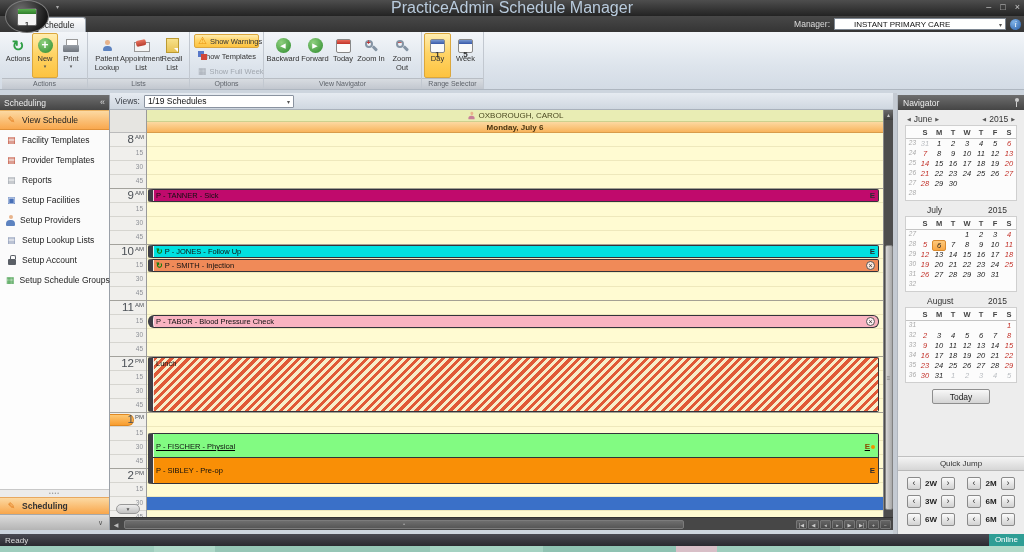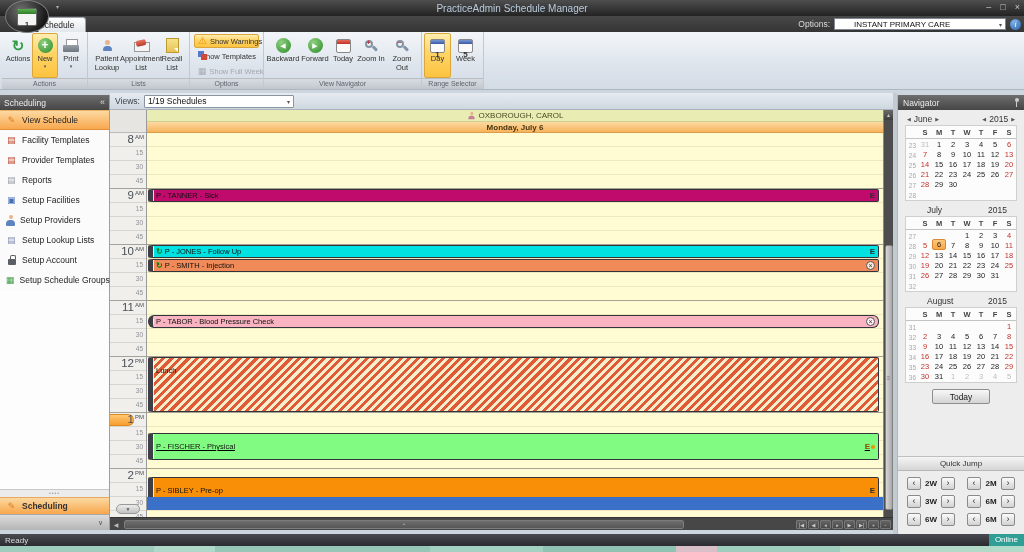--- a/index.html
+++ b/index.html
@@ -1,21 +1,21 @@
 <!DOCTYPE html>
 <html><head>
 <meta charset="utf-8">
 <style>
   html,body{margin:0;padding:0;}
   body{width:1024px;height:552px;font-family:"Liberation Sans",sans-serif;background:#cdd5de;position:relative;overflow:hidden;}
   #app{position:absolute;inset:0;}
 
   
   .titlebar{position:absolute;left:0;top:0;width:1024px;height:16px;background:linear-gradient(#4e4e4e,#232323);display:flex;align-items:center;justify-content:center;}
-  .t-title{font-size:10px;color:#b9cbdd;}
+  .t-title{font-size:16px;color:#b9cbdd;}
   .win-btns{position:absolute;right:4px;top:1px;display:flex;gap:9px;}
   .win-btns span{font-size:9px;color:#c9c9c9;line-height:13px;cursor:default;}
   .app-orb{position:absolute;left:5px;top:0;width:42px;height:31px;border-radius:50%;background:radial-gradient(circle at 35% 30%,#6e6e6e,#181818 75%);border:1px solid #7c7c7c;z-index:5;display:flex;align-items:center;justify-content:center;}
   .orb-cal{width:18px;height:16px;background:#f4f4f4;border:1px solid #666;border-radius:2px;position:relative;text-align:center;}
   .orb-cal i{position:absolute;left:0;top:0;right:0;height:5px;background:linear-gradient(#59b04e,#2f7d2a);border-radius:1px 1px 0 0;}
   .orb-cal b{position:relative;top:4px;font-size:8px;color:#333;}
   .qat-arrow{position:absolute;left:56px;top:3px;font-size:6px;color:#aaa;z-index:5;}
 
   
   .tabrow{position:absolute;left:0;top:16px;width:1024px;height:16px;background:linear-gradient(#484848,#353535);}
@@ -115,21 +115,21 @@
   .g-row{height:14px;box-sizing:border-box;border-bottom:1px solid #eee8bc;}
   .g-row.he{border-bottom-color:#a5a193;}
   .apt{position:absolute;left:1px;right:4px;box-sizing:border-box;border:1px solid #33333a;border-left:5px solid #3e3e46;border-radius:2px;display:flex;align-items:center;gap:2px;padding:0 3px;box-shadow:inset 1px 0 0 rgba(255,255,255,.8);overflow:hidden;}
   .apt .alabel{font-size:7.5px;color:#101010;white-space:nowrap;overflow:hidden;flex:1;}
   .apt .recur{font-size:8px;font-weight:bold;color:#0b7d0b;line-height:9px;flex:none;}
   .apt .eico{font-size:8px;font-weight:bold;color:#2c2c31;flex:none;}
   .apt .eico.badge{color:#8a4c00;}
   .apt .eico.badge::after{content:"";display:inline-block;width:4px;height:4px;border-radius:50%;background:#f09000;margin-left:1px;}
   .apt .xico{width:9px;height:9px;border:1px solid #555;border-radius:50%;background:rgba(255,255,255,.8);font-size:7px;line-height:7px;text-align:center;color:#333;box-sizing:border-box;flex:none;}
   .apt.stripes{align-items:flex-start;}
-  .apt.stripes .alabel{margin-top:8px;}
+  .apt.stripes .alabel{margin-top:1px;}
   .apt.fullw{left:0;right:0;border:none;border-radius:0;box-shadow:none;padding:0;}
   .vscroll{position:absolute;left:773px;top:0;width:10px;height:407px;background:#4d4d4d;border-left:1px solid #888;box-sizing:border-box;}
   .vs-up{height:10px;font-size:5px;color:#ccc;text-align:center;line-height:10px;background:linear-gradient(#6a6a6a,#3e3e3e);}
   .vs-thumb{position:absolute;left:0.5px;right:0.5px;top:135px;height:265px;background:linear-gradient(90deg,#d6d6d6,#a8a8a8);border:1px solid #828282;border-radius:2px;box-sizing:border-box;display:flex;align-items:center;justify-content:center;}
   .vs-grip{font-size:6px;color:#777;line-height:6px;}
   .hscroll{position:absolute;left:0;top:407px;width:783px;height:13px;background:#474747;border-top:1px solid #333;display:flex;align-items:center;box-sizing:border-box;}
   .hs-left{width:12px;font-size:6px;color:#bbb;text-align:center;flex:none;}
   .hs-thumb{flex:none;width:560px;height:9px;margin-left:2px;background:linear-gradient(#6e6e6e,#565656);border:1px solid #7c7c7c;border-radius:2px;display:flex;align-items:center;justify-content:center;box-sizing:border-box;}
   .hs-thumb span{font-size:6px;color:#aaa;line-height:6px;}
   .hs-nav{margin-left:auto;display:flex;gap:1px;padding-right:2px;}
@@ -147,21 +147,21 @@
   .cal-title{display:flex;align-items:center;justify-content:space-between;height:12px;padding:0 2px;}
   .ct-grp{display:flex;align-items:center;gap:3px;}
   .ct-grp.noarr-m{margin-left:20px;}
   .ct-grp.noarr-y{margin-right:8px;}
   .mname,.myear{font-size:8.5px;color:#333;}
   .cal-arrow{font-size:5px;color:#555;line-height:10px;}
   .cal-days{background:#fcfcfc;border:1px solid #cfcfcf;padding:1px 0;}
   .cal-head{display:flex;height:11px;border-bottom:1px solid #c4c4c4;align-items:center;}
   .dh{width:14px;text-align:center;font-size:7.5px;font-weight:bold;color:#444;}
   .wknum{width:12px;text-align:right;padding-right:2px;font-size:6.5px;color:#a8a8a8;box-sizing:border-box;}
-  .cal-week{display:flex;height:10px;align-items:flex-end;}
+  .cal-week{display:flex;height:10px;align-items:flex-start;font-style:italic;}
   .d{width:14px;text-align:center;font-size:7.5px;color:#222;box-sizing:border-box;}
   .d.red{color:#c23028;}
   .d.mut{color:#b9bdc1;}
   .d.sel{background:linear-gradient(#fdc97c,#f9a743);border:1px solid #d98a2e;border-radius:2px;color:#222;}
   .today-btn{width:58px;height:15px;margin:4px auto 0;background:linear-gradient(#f8f8f8,#d4d4d4);border:1px solid #8e8e8e;border-radius:2px;font-size:8.5px;color:#222;text-align:center;line-height:14px;box-sizing:border-box;}
   .qj{margin-top:auto;}
   .qj-header{height:13px;background:linear-gradient(#f4f4f4,#d6d6d6);border-top:1px solid #c0c0c0;border-bottom:1px solid #b8b8b8;font-size:8px;color:#333;text-align:center;line-height:13px;}
   .qj-grid{display:grid;grid-template-columns:1fr 1fr;gap:5px 12px;padding:6px 9px 8px;}
   .qj-item{display:flex;align-items:center;justify-content:space-between;}
   .qj-btn{width:14px;height:13px;border:1px solid #8a8a8a;border-radius:2px;background:linear-gradient(#fbfbfb,#d2d2d2);font-size:9px;line-height:11px;text-align:center;color:#333;box-sizing:border-box;}
@@ -187,21 +187,21 @@
     </div>
   </div>
   <div class="app-orb">
     <span class="orb-cal"><i></i><b>1</b></span>
   </div>
   <span class="qat-arrow">▾</span>
 
   <div class="tabrow">
     <div class="tab">Schedule</div>
     <div class="account">
-      <span class="acc-label">Options:</span>
+      <span class="acc-label">Manager:</span>
       <div class="acc-select">
         <span class="acc-val">INSTANT PRIMARY CARE</span>
         <span class="dd">▾</span>
       </div>
       <span class="info-ico">i</span>
     </div>
   </div>
 
   <div class="ribbon">
     <div class="rgroup" style="width:86px">
@@ -546,21 +546,21 @@
           <span class="alabel">P - TABOR - Blood Pressure Check</span>
           <span class="xico">×</span>
         </div>
         <div class="apt stripes" style="top: 224px; height: 55px; background-image: repeating-linear-gradient(135deg, rgb(224, 90, 56) 0px, rgb(224, 90, 56) 3px, rgb(247, 238, 203) 3px, rgb(247, 238, 203) 6px);">
           <span class="alabel">Lunch</span>
         </div>
         <div class="apt" style="top: 300px; height: 27px; background: rgb(130, 251, 130); text-decoration: underline;">
           <span class="alabel">P - FISCHER - Physical</span>
           <span class="eico badge">E</span>
         </div>
-        <div class="apt" style="top: 344px; height: 27px; background: rgb(249, 143, 6);">
+        <div class="apt" style="top: 324px; height: 27px; background: rgb(249, 143, 6);">
           <span class="alabel">P - SIBLEY - Pre-op</span>
           <span class="eico">E</span>
         </div>
         <div class="apt fullw" style="top: 364px; height: 13px; background: rgb(58, 112, 200);"></div>
       </div>
     <div class="vscroll">
       <div class="vs-up">▲</div>
       <div class="vs-thumb">
         <span class="vs-grip">≡</span>
       </div>

